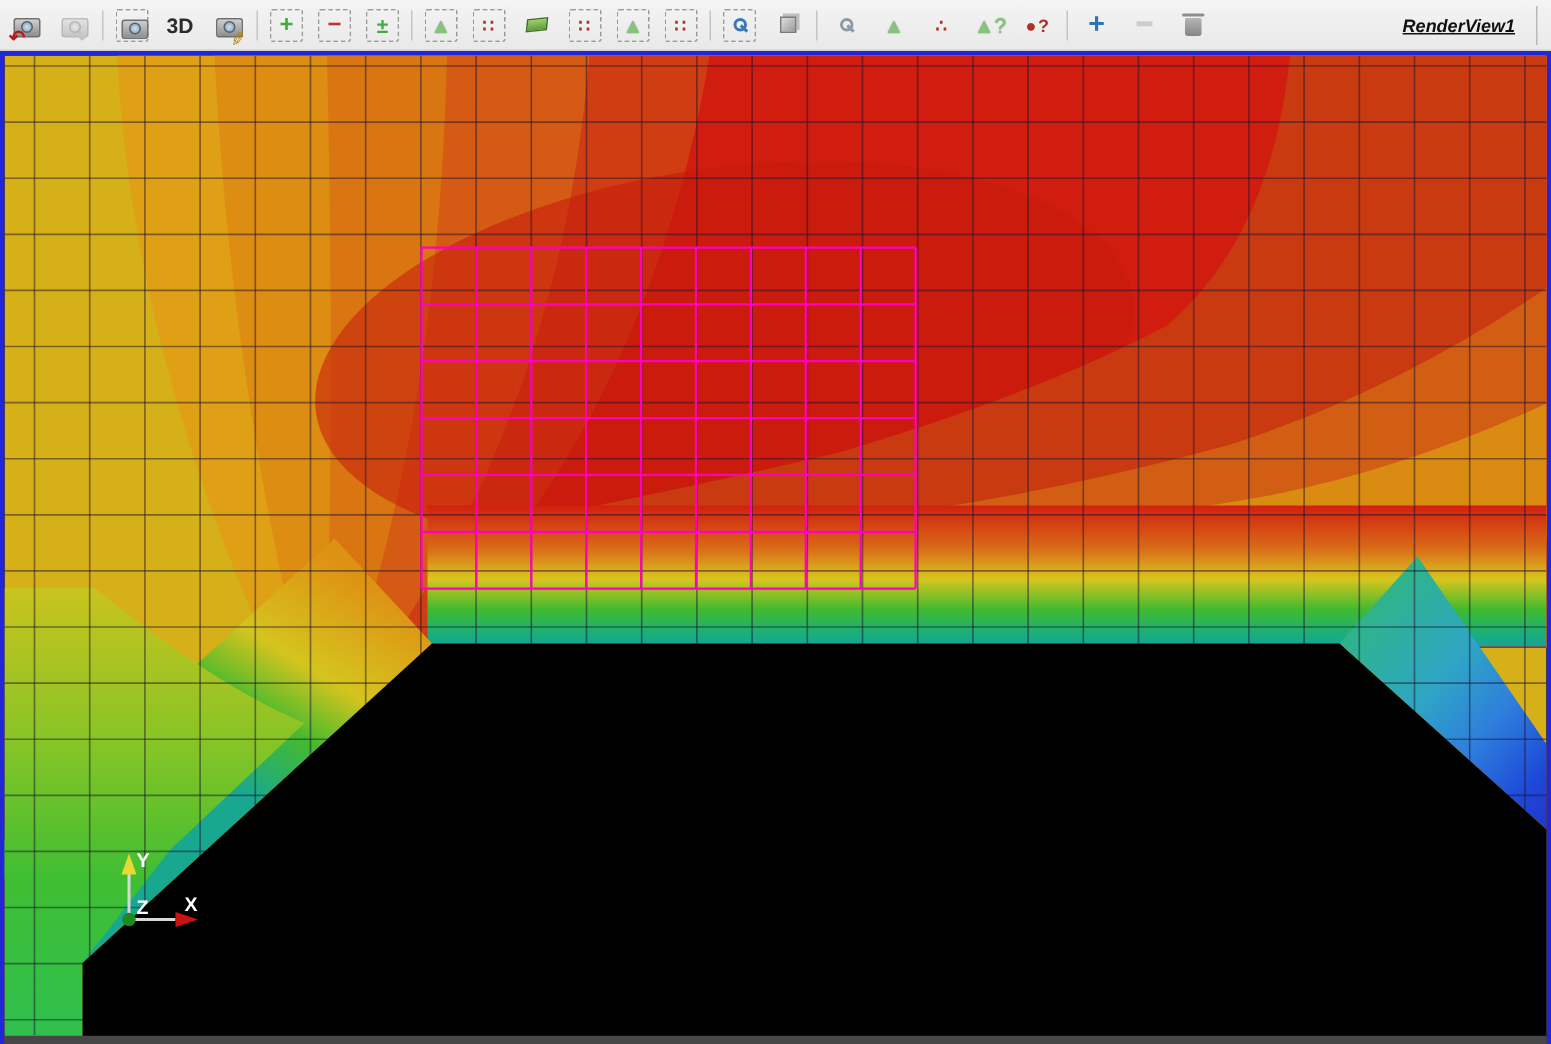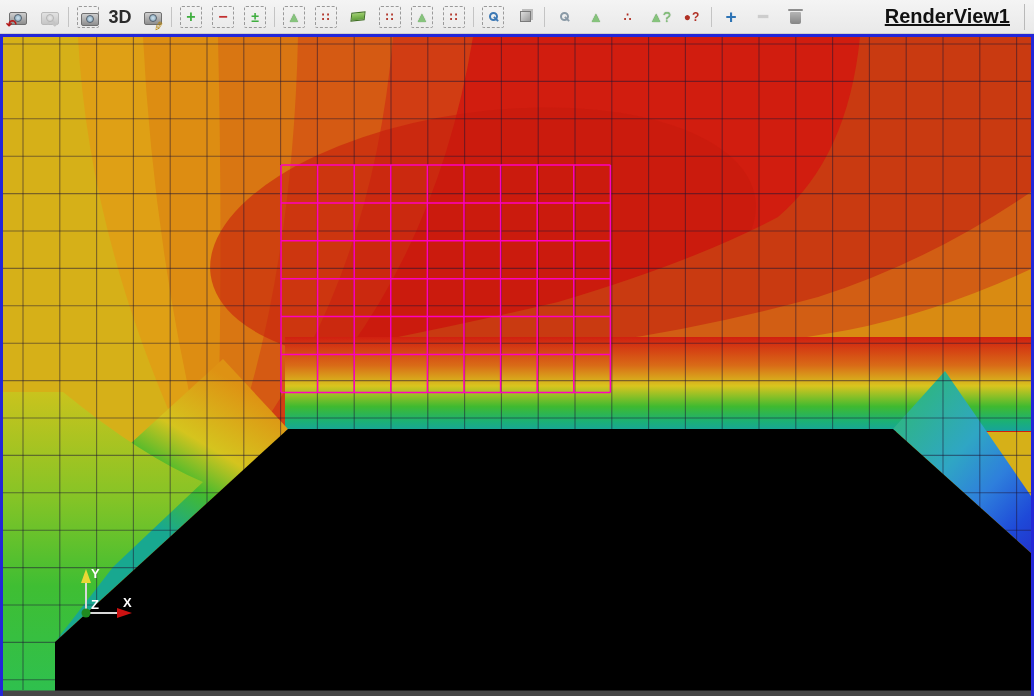--- a/index.html
+++ b/index.html
@@ -8,43 +8,43 @@
 
   
   .toolbar { position:absolute; top:0; left:0; width:1034px; height:34px;
     background:linear-gradient(#f4f4f4,#e9e9e9); border-bottom:1px solid #cfcfcf;
     display:flex; align-items:center; padding:0 4px; gap:6px; }
   .tb-btn { width:26px; height:26px; border:none; background:transparent;
     display:flex; align-items:center; justify-content:center; border-radius:3px; padding:0; }
   .tb-btn.disabled { opacity:.40; filter:grayscale(1); }
   .tb-sep { width:1px; height:20px; background:#c4c4c4; flex:0 0 1px; }
   .tb-spacer { flex:1; }
-  .view-title { font-size:20px; font-weight:bold; text-decoration:underline;
-    color:#111; margin-right:8px; white-space:nowrap; }
+  .view-title { font-size:12px; font-weight:bold; text-decoration:underline;
+    color:#111; margin-right:8px; white-space:nowrap;font-style:italic; }
   .title-sep { width:1px; height:26px; background:#b9b9b9; margin-right:5px; }
 
   
   .tbi { position:relative; width:22px; height:22px; display:flex;
     align-items:center; justify-content:center; font-size:13px; line-height:1; }
   .tbi .ov { position:relative; display:flex; align-items:center; justify-content:center; }
 
   
   .cam::before { content:""; position:absolute; left:3px; top:6px; width:16px; height:11px;
     background:linear-gradient(#cfcfcf,#8e8e8e); border:1px solid #6f6f6f; border-radius:2px; }
   .cam::after { content:""; position:absolute; left:8px; top:8px; width:6px; height:6px;
     border:1px solid #55616e; border-radius:50%; background:radial-gradient(#cfe2ee,#7d9fb4); }
   .i-camera-undo .ov::before { content:"\21B6"; position:absolute; left:-11px; top:1px;
     color:#b51a1a; font-weight:bold; font-size:13px; }
   .i-camera-redo .ov::before { content:"\21B7"; position:absolute; left:-2px; top:1px;
     color:#8a8a8a; font-weight:bold; font-size:13px; }
   .dashed { border:1px dashed #9a9a9a; border-radius:2px; }
   .i-adjust-camera .ov::before { content:"\270E"; position:absolute; left:1px; top:3px;
     color:#b8860b; font-size:12px; transform:rotate(80deg); }
 
-  .i-3d .ov { font-weight:bold; font-size:18px; color:#2b2b2b; letter-spacing:0; }
+  .i-3d .ov { font-weight:bold; font-size:14px; color:#2b2b2b; letter-spacing:0; }
 
   .glyph-plus  { color:#3fae3f; font-weight:bold; font-size:16px; }
   .glyph-minus { color:#c23030; font-weight:bold; font-size:16px; }
   .glyph-pm    { color:#3fae3f; font-weight:bold; font-size:14px; }
   .glyph-tri   { color:#86c37c; font-size:14px; text-shadow:0 0 1px #3f7a38; }
   .glyph-dots  { color:#b03024; font-size:12px; font-weight:bold; letter-spacing:1px; }
 
   .mag { width:9px; height:9px; border:2px solid #8a9aa6; border-radius:50%; }
   .mag::after { content:""; position:absolute; width:6px; height:2px; background:#8a9aa6;
     transform:rotate(45deg); right:-3px; bottom:-1px; }

